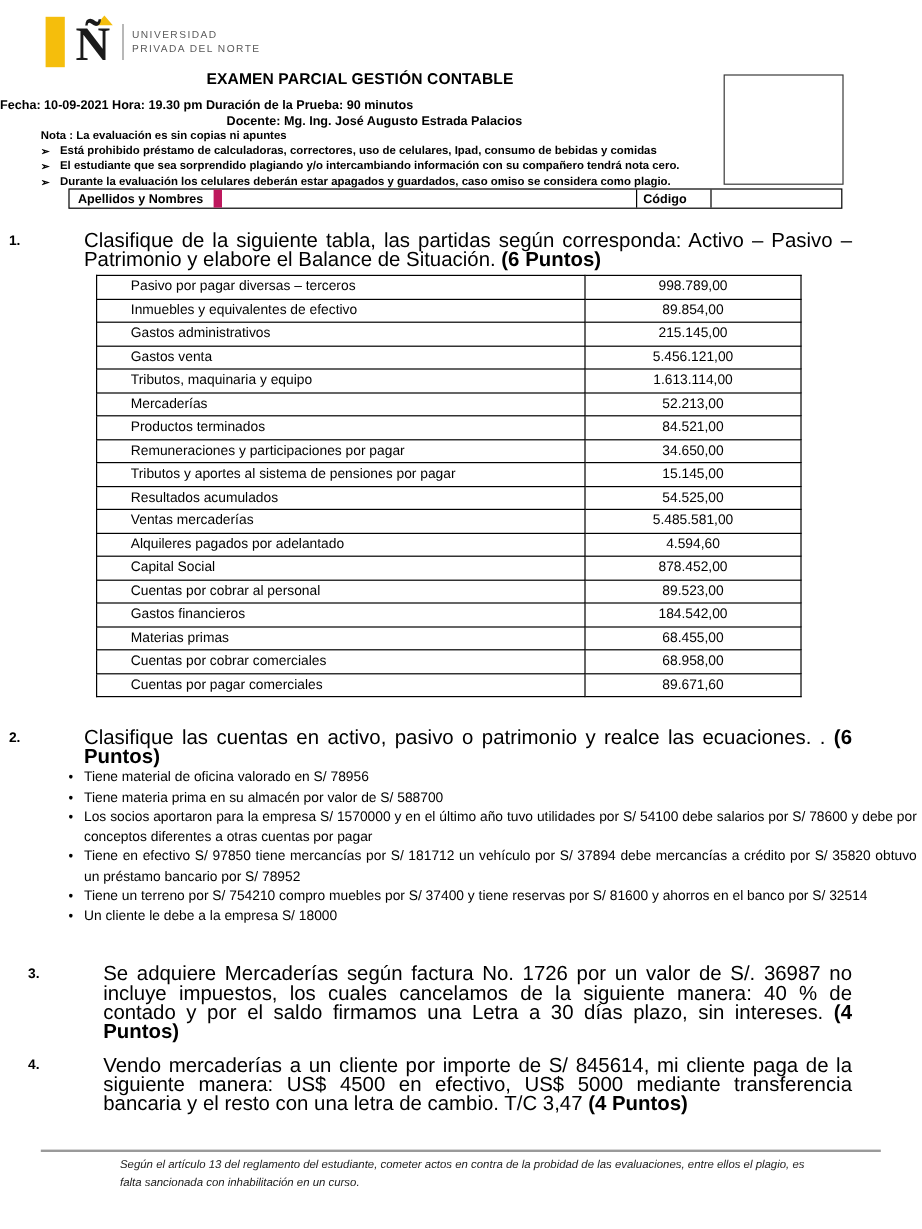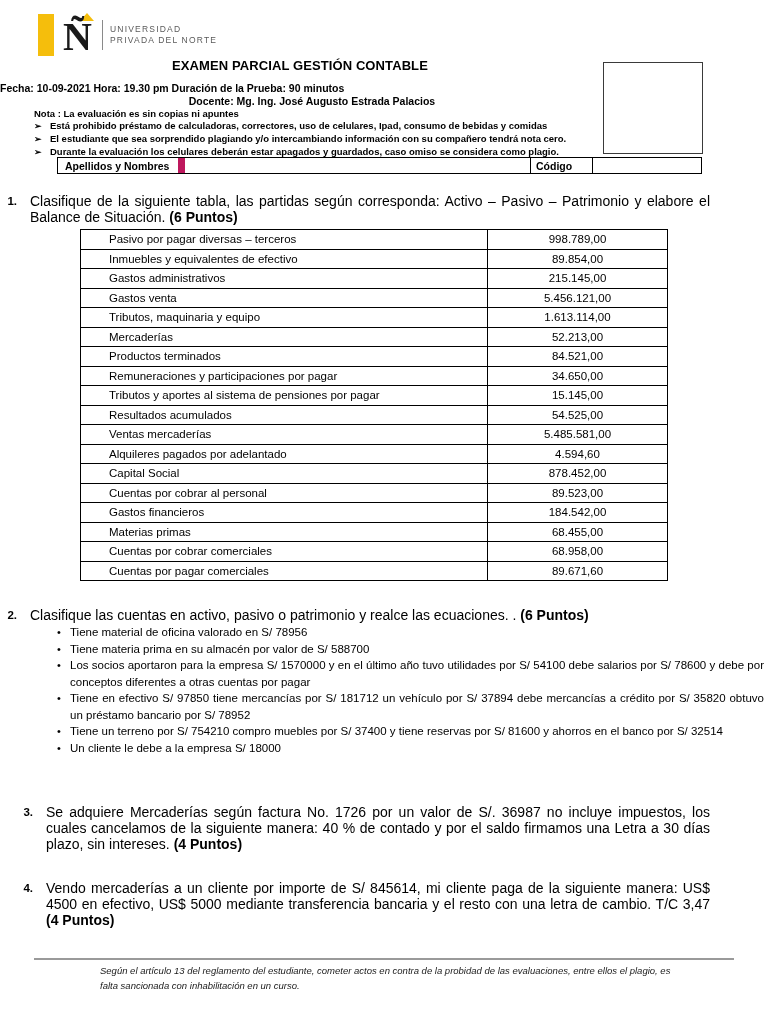--- a/index.html
+++ b/index.html
@@ -203,24 +203,25 @@
     width: 30px;
     text-align: right;
     font-size: 11.5px;
     font-weight: bold;
     padding-right: 13px;
     box-sizing: border-box;
     line-height: 16px;
   }
   .q-body {
     flex: 1;
-    font-size: 14px;
+    font-size: 17px;
     line-height: 16px;
     text-align: justify;
     padding-right: 58px;
+    margin-left: 40px;
   }
   .q-body.q1 { padding-right: 58px; }
   .q-indent-1 { margin-left: 48px; }
 
   
   .accounts-table {
     position: absolute;
     left: 80px;
     top: 229px;
     width: 588px;

